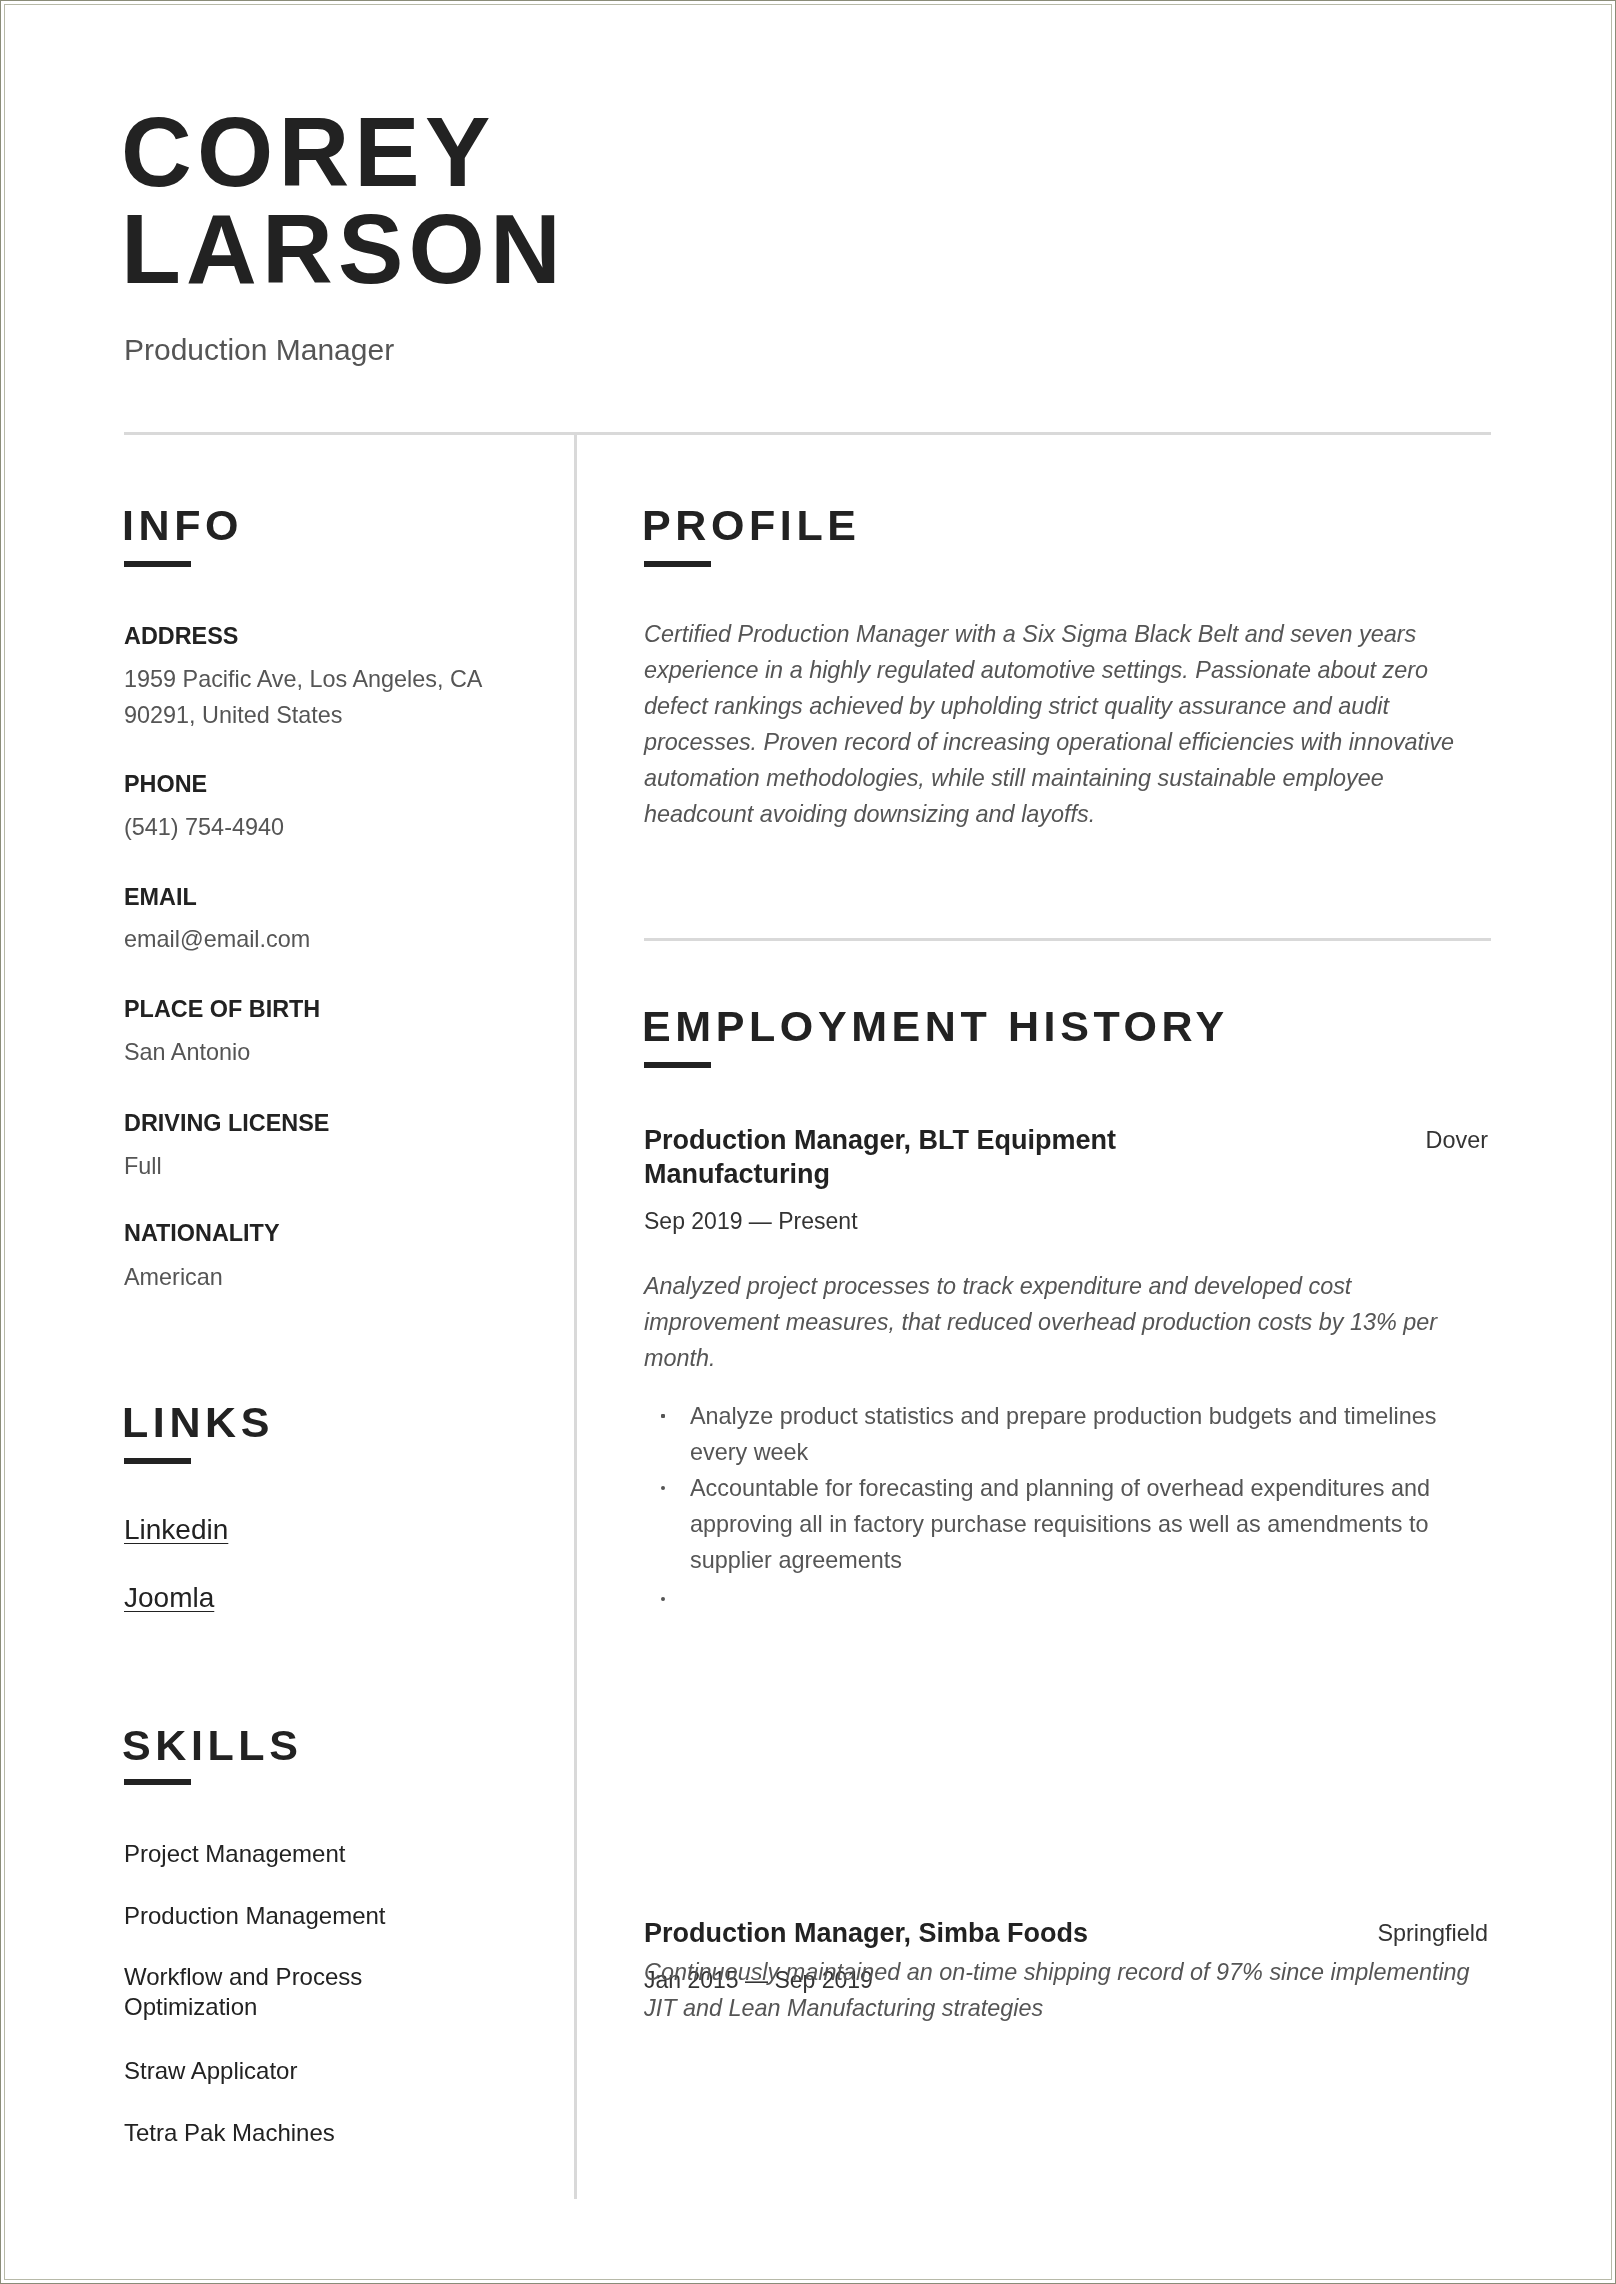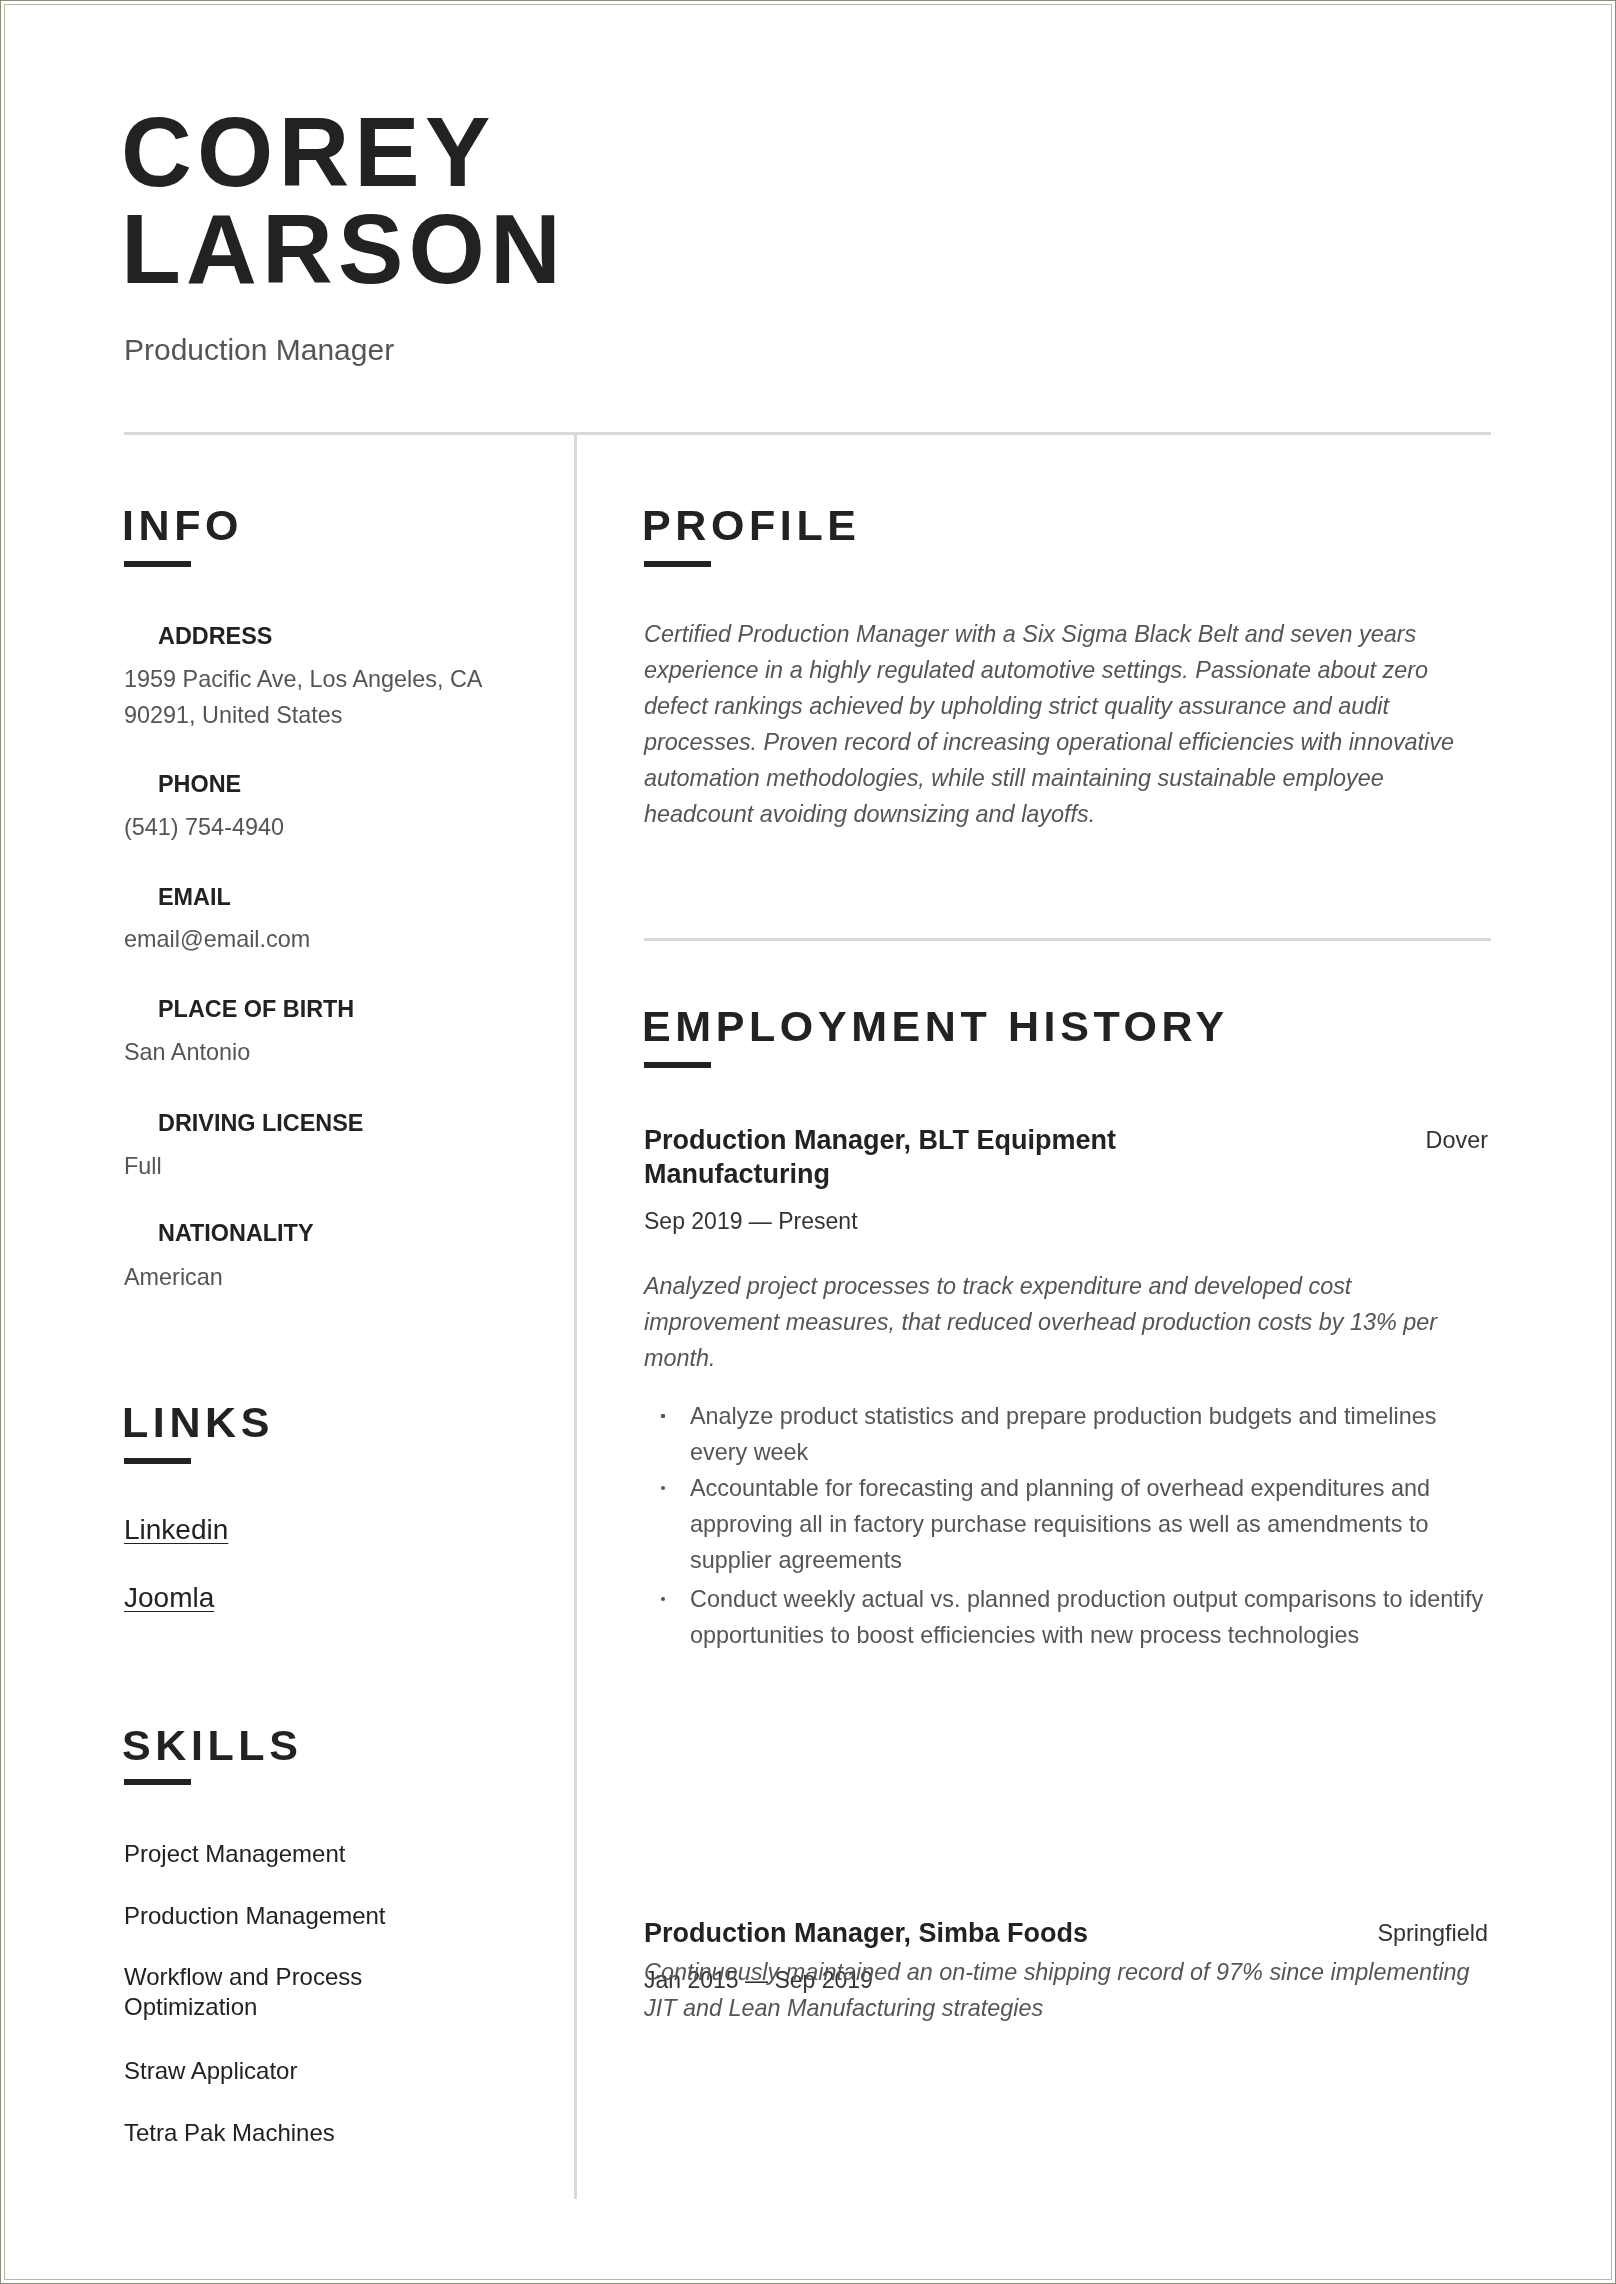--- a/index.html
+++ b/index.html
@@ -13,21 +13,21 @@
   .name { left: 121px; font-weight: 700; font-size: 98px; line-height: 98px;
           letter-spacing: 5.2px; color: #222222; white-space: nowrap; }
   .job-title-top { left: 124px; top: 332px; font-size: 30px; line-height: 36px;
                    color: #555555; }
   .hr { background: #d9d9d9; }
   .vr { background: #d9d9d9; }
   .section-head { font-weight: 700; font-size: 43px; line-height: 46px; letter-spacing: 4.6px;
                   color: #222222; white-space: nowrap; }
   .underline-bar { width: 67px; height: 5.9px; background: #222222; }
   .info-label { left: 124px; font-weight: 700; font-size: 23.4px; line-height: 29px;
-                color: #222222; white-space: nowrap; margin-left: 34px; }
+                color: #222222; white-space: nowrap; }
   .info-value { left: 124px; font-size: 23.4px; line-height: 36px; color: #555555;
                 width: 429px; }
   .link { left: 124px; font-size: 28px; line-height: 29px; color: #222222;
           text-decoration: underline; text-underline-offset: 3.9px; text-decoration-thickness: 1.3px; }
   .skill { left: 124px; font-size: 24px; line-height: 30px; color: #222222; width: 364px; }
   .right { left: 644px; width: 847px; }
   .italic-para { font-style: italic; font-size: 23.4px; line-height: 36px; color: #555555; }
   .emp-title { font-weight: 700; font-size: 27px; line-height: 34px; color: #222222; width: 585px; }
   .emp-city { font-size: 23.4px; line-height: 34px; color: #333333; text-align: right; width: 260px; }
   .emp-date { font-size: 23px; line-height: 29px; color: #333333; }
@@ -98,20 +98,20 @@
 <div class="abs emp-title" style="left:644px; top:1123px;">Production Manager, BLT Equipment Manufacturing</div>
 <div class="abs emp-city" style="left:1228px; top:1123px;">Dover</div>
 <div class="abs emp-date" style="left:644px; top:1207px;">Sep 2019 — Present</div>
 <div class="abs right italic-para" style="top:1268px; width:839px;">Analyzed project processes to track expenditure and developed cost improvement measures, that reduced overhead production costs by 13% per month.</div>
 
 <ul class="abs right bullets" style="top:1398px; width:847px;">
   <li><span class="dot"></span></li>
   <li><span class="dot"></span></li>
   <li><span class="dot"></span><span>Analyze product statistics and prepare production budgets and timelines every week</span></li>
   <li><span class="dot"></span><span>Accountable for forecasting and planning of overhead expenditures and approving all in factory purchase requisitions as well as amendments to supplier agreements</span></li>
-  <li class="gap"><span class="dot"></span><span>Conduct weekly actual vs. planned production output comparisons to identify opportunities to boost efficiencies with new process technologies</span></li>
+  <li class="gap"><span class="dot"></span></li>
 </ul>
 
 <div class="abs emp-title" style="left:644px; top:1916px;">Production Manager, Simba Foods</div>
 <div class="abs emp-city" style="left:1228px; top:1916px;">Springfield</div>
 <div class="abs emp-date" style="left:644px; top:1966px;">Jan 2015 — Sep 2019</div>
 <div class="abs right italic-para" style="top:1954px; width:839px;">Continuously maintained an on-time shipping record of 97% since implementing JIT and Lean Manufacturing strategies</div>
 
 
 </body></html>

